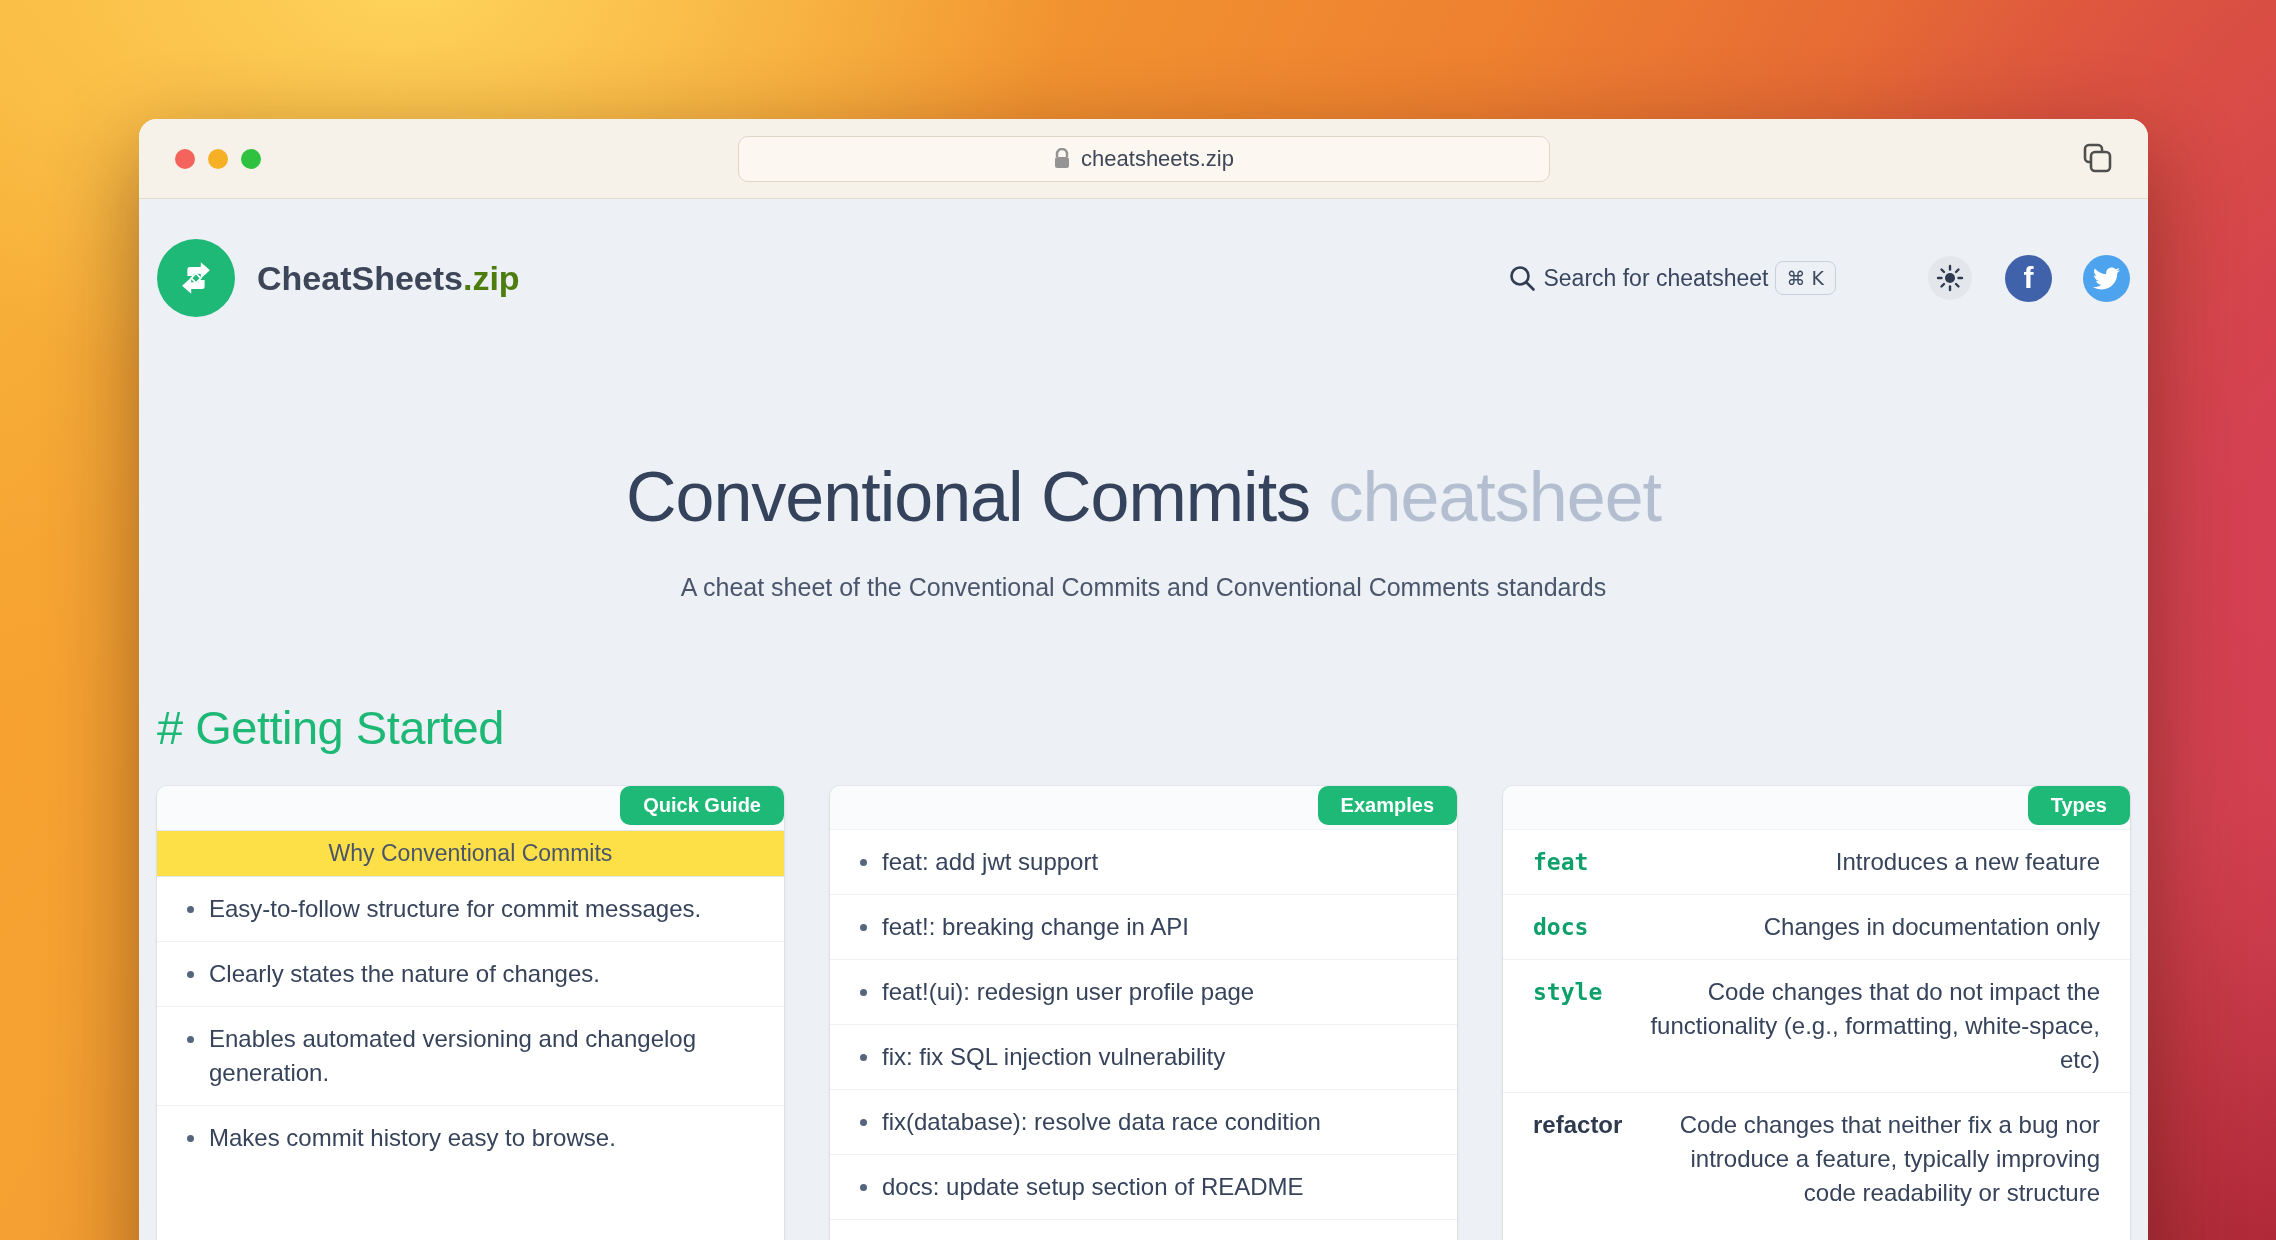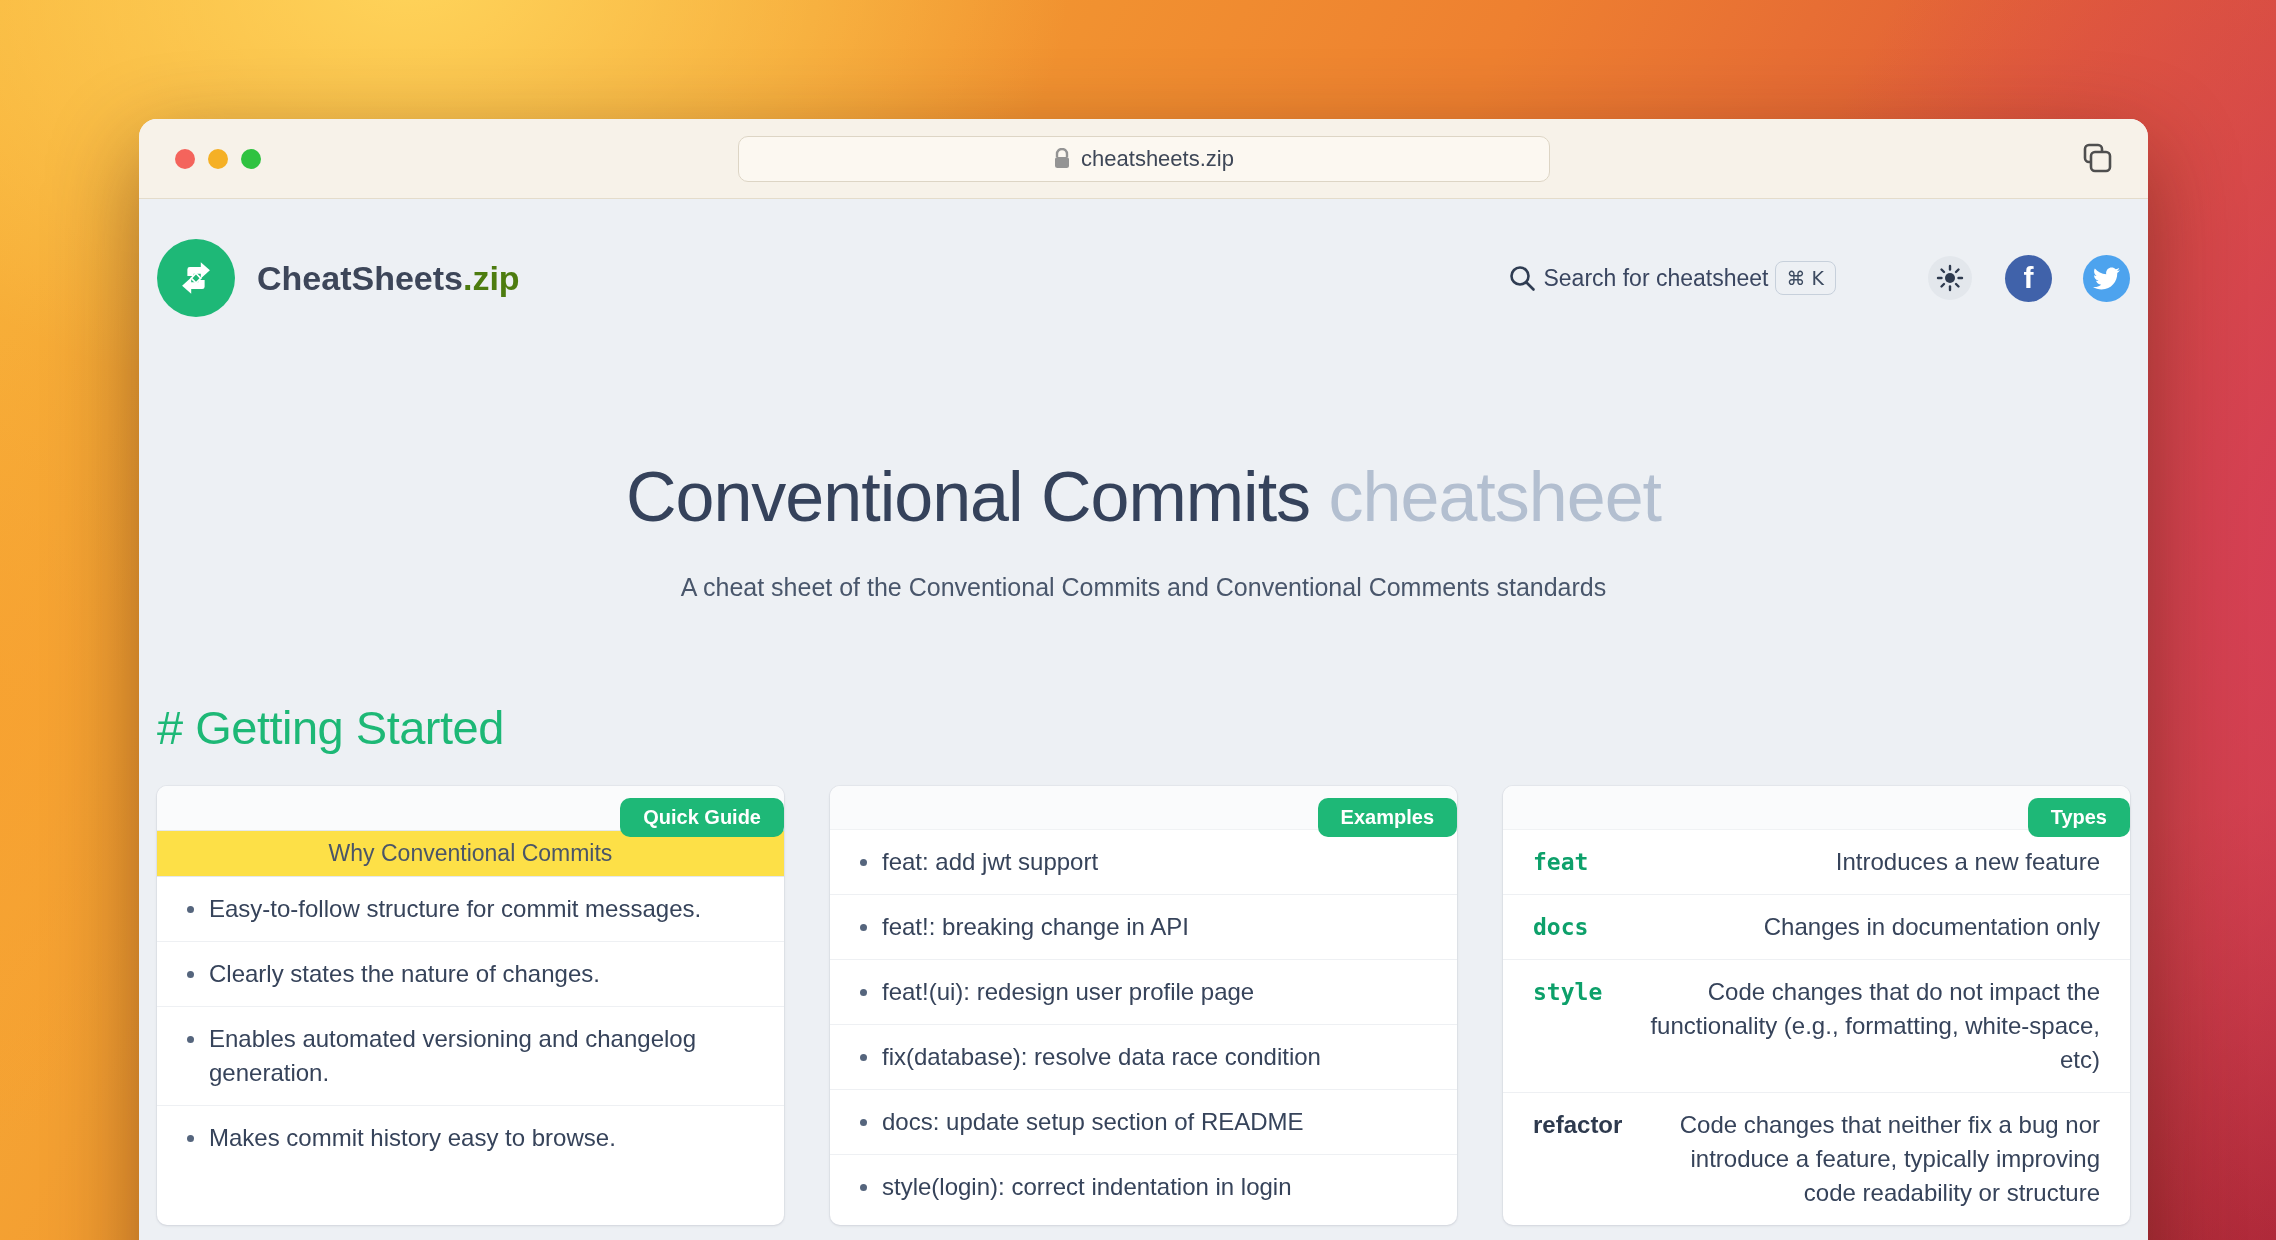--- a/index.html
+++ b/index.html
@@ -53,21 +53,21 @@
   .hero { text-align:center; margin-top:140px; }
   .hero h1 { margin:13px; font-size:70px; font-weight:500; letter-spacing:-1px; color:#35425b; line-height:1.15; }
   .hero .muted { color:#b3bfd0; }
   .subtitle { margin:34px 0 0; font-size:25px; color:#49566b; line-height:30px; }
   .section-heading { margin:98px 0 0; font-size:47px; font-weight:500; color:#1db876; letter-spacing:-0.5px; line-height:56px; }
   
   .cards { display:grid; grid-template-columns:repeat(3,1fr); gap:46px; margin-top:30px; }
   .card { position:relative; background:#fff; border-radius:10px; box-shadow:0 1px 3px rgba(20,30,50,.10), 0 0 0 1px rgba(20,30,50,.03); font-size:24px; color:#36435a; }
   .card-top { height:44px; background:#fafbfc; border-radius:10px 10px 0 0; }
   .card-top.lined { border-bottom:1px solid #f0f2f4; }
-  .badge { position:absolute; top:12px; right:0; background:#1eb877; color:#fff; font-weight:700; font-size:20px; padding:8px 23px; border-radius:10px; }
+  .badge { position:absolute; top:0; right:0; background:#1eb877; color:#fff; font-weight:700; font-size:20px; padding:8px 23px; border-radius:10px; }
   .band { background:#fde047; border-top:1px solid #e4e8ec; border-bottom:1px solid #e4e8ec; text-align:center; padding:7px 0; font-size:23px; color:#4a5568; line-height:31px; }
   ul.rows { list-style:none; margin:0; padding:0; }
   li.row { display:flex; gap:15px; padding:15px 30px; line-height:34px; border-top:1px solid #eef0f3; }
   li.row:first-child { border-top:none; }
   li.row::before { content:""; flex:none; width:7px; height:7px; border-radius:50%; background:#55657d; margin-top:14px; }
   .type-row { display:flex; justify-content:flex-end; gap:30px; padding:15px 30px; line-height:34px; border-top:1px solid #eef0f3; }
   .type-row:first-child { border-top:none; }
   .type-code { font-family:"DejaVu Sans Mono", monospace; font-weight:700; color:#0da06a; font-size:23px; flex:none; }
   .type-code.plain { font-family:"Liberation Sans", sans-serif; color:#2e3a4e; font-size:24px; }
   .type-desc { text-align:right; flex:1; }
@@ -171,20 +171,21 @@
         </ul>
       </div>
 
       <div class="card">
         <div class="card-top lined"></div>
         <div class="badge">Examples</div>
         <ul class="rows">
           <li class="row">feat: add jwt support</li>
           <li class="row">feat!: breaking change in API</li>
           <li class="row">feat!(ui): redesign user profile page</li>
+          <li class="row">fix: fix SQL injection vulnerability</li>
           <li class="row">fix(database): resolve data race condition</li>
           <li class="row">docs: update setup section of README</li>
           <li class="row">style(login): correct indentation in login</li>
         </ul>
       </div>
 
       <div class="card">
         <div class="card-top lined"></div>
         <div class="badge">Types</div>
         <div>

